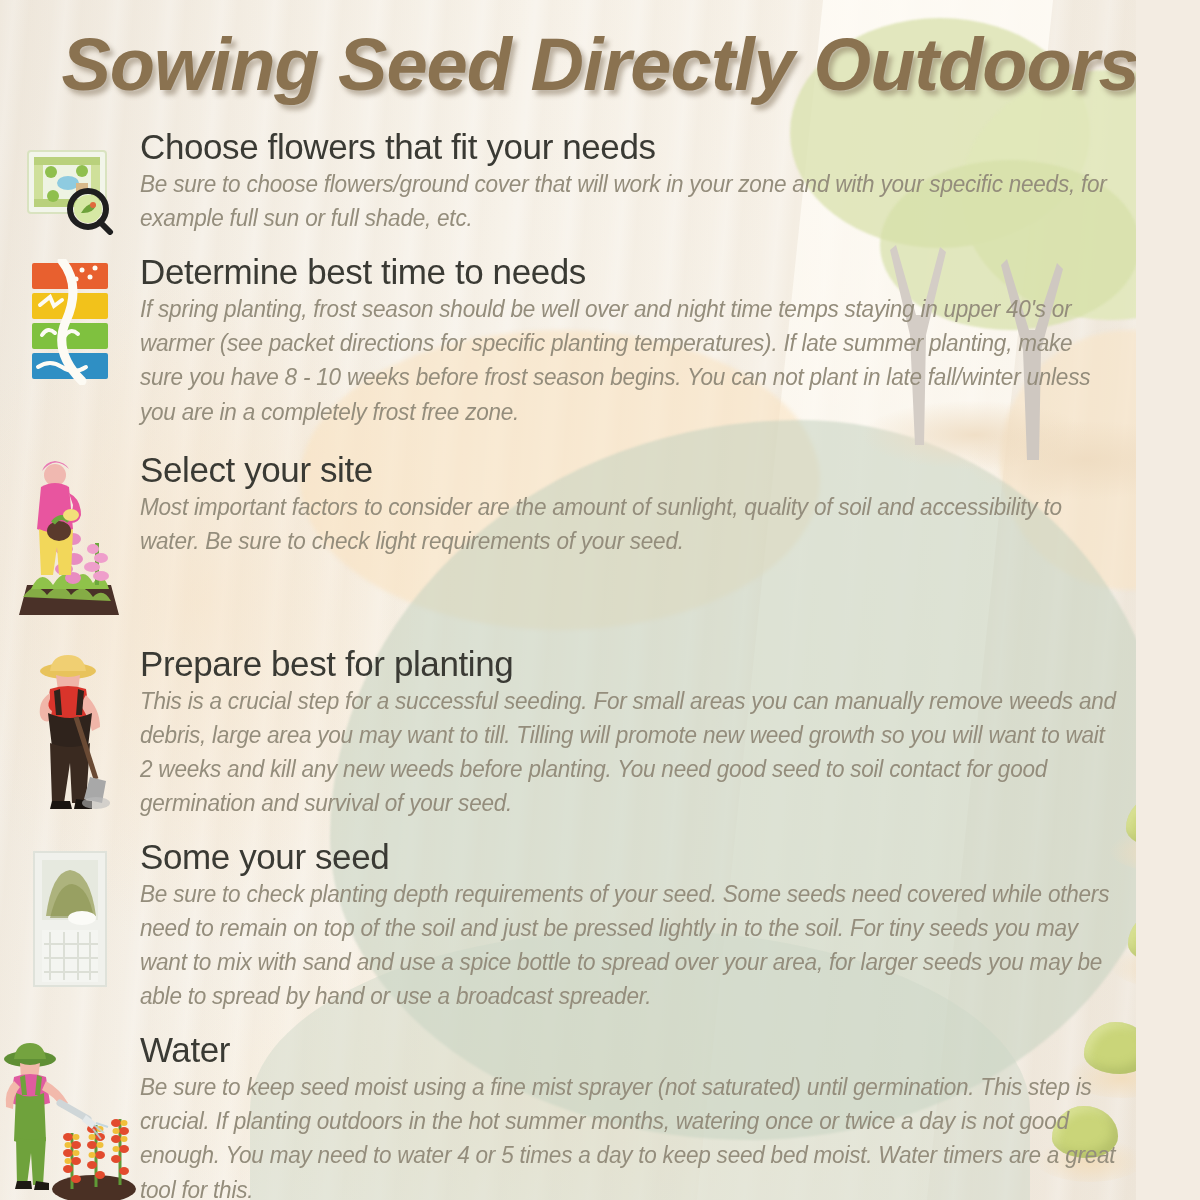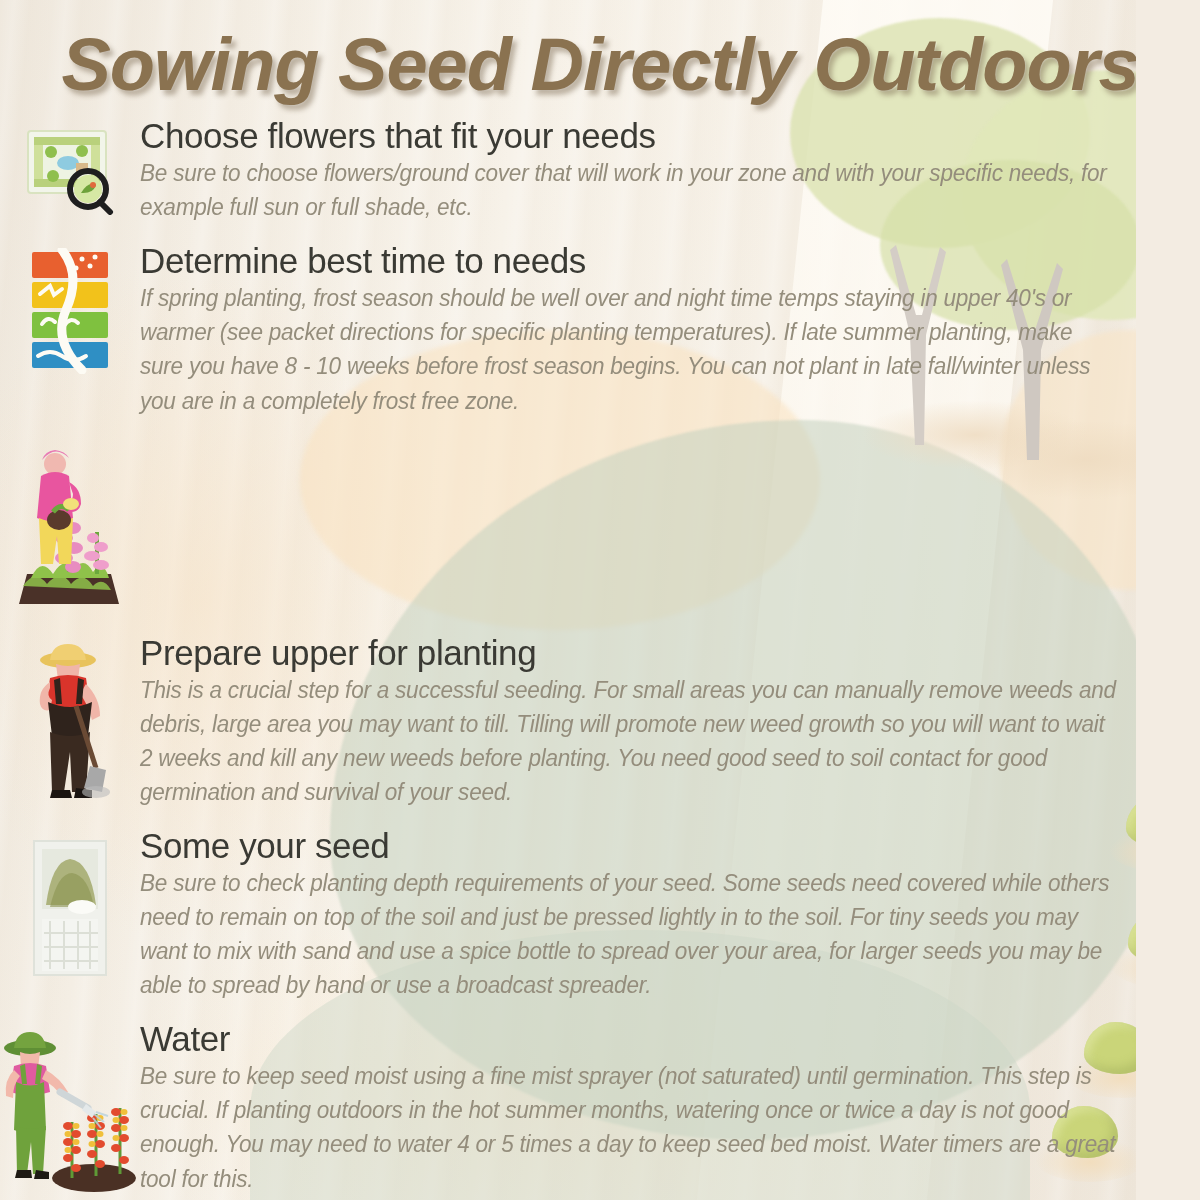--- a/index.html
+++ b/index.html
@@ -123,21 +123,21 @@
     font-size:23.5px;
     line-height:1.45;
     color:#948d7c;
     margin:0;
     letter-spacing:-0.25px;
     transform:scaleX(.96);
     transform-origin:left center;
   }
 
   
-  .s1{margin-top:5px;}
+  .s1{margin-top:16px;align-items:flex-end;}
   .s2{margin-top:18px;}
   .s3{margin-top:22px;}
   .s4{margin-top:26px;}
   .s5{margin-top:18px;}
   .s6{margin-top:18px;}
 
   
   .icon{position:relative;}
 </style>
 </head>
@@ -269,20 +269,24 @@
           <circle cx="40" cy="18" r="11" fill="#f0b8b0"></circle>
           <path d="M27 14 q13 -16 27 -2 q-4 -7 -14 -8 q-10 1 -13 10 z" fill="#e87ab4"></path>
           <path d="M26 30 q14 -8 28 0 l4 42 q-18 8 -36 0 z" fill="#e8559f"></path>
           <path d="M54 36 q12 6 12 22 q-2 8 -10 8 l-2 -10 q4 -2 4 -8 z" fill="#e8559f"></path>
           <path d="M24 72 q18 8 34 0 l-2 46 h-12 l-2 -28 l-4 28 h-12 z" fill="#f2d75a"></path>
           <ellipse cx="44" cy="74" rx="12" ry="10" fill="#5a3a2c"></ellipse>
           <path d="M38 66 q8 -10 16 -2" stroke="#6ba83c" stroke-width="5" fill="none"></path>
           <ellipse cx="56" cy="58" rx="8" ry="6" fill="#f2e07a"></ellipse>
         </svg>
       </div>
+      <div class="text-col">
+        <h2 class="step-heading">Select your site</h2>
+        <p class="step-body">Most important factors to consider are the amount of sunlight, quality of soil and accessibility to water. Be sure to check light  requirements of your seed.</p>
+      </div>
     </div>
 
     <div class="step s4">
       <div class="icon-col">
         <svg width="104" height="160" viewBox="0 0 104 160" class="icon">
 
           <ellipse cx="50" cy="20" rx="28" ry="8" fill="#e8c35c"></ellipse>
           <path d="M32 20 q2 -16 18 -16 q16 0 18 16 z" fill="#f0cf72"></path>
 
           <path d="M38 24 q12 4 24 0 l-2 16 q-10 6 -20 0 z" fill="#f0b5a8"></path>
@@ -298,21 +302,21 @@
           <path d="M32 92 q20 8 40 0 l-4 60 h-14 l-2 -40 l-6 40 h-12 z" fill="#3a2a20"></path>
           <path d="M34 150 l18 0 l2 8 h-22 z" fill="#1a1410"></path>
           <path d="M58 148 l16 2 l0 8 h-18 z" fill="#1a1410"></path>
 
           <line x1="58" y1="66" x2="78" y2="128" stroke="#6a4a34" stroke-width="5"></line>
           <path d="M72 126 l16 4 l-4 22 l-18 -4 z" fill="#a8a8a8"></path>
           <ellipse cx="78" cy="152" rx="14" ry="6" fill="#bdbdbd" opacity=".6"></ellipse>
         </svg>
       </div>
       <div class="text-col">
-        <h2 class="step-heading">Prepare upper for planting</h2>
+        <h2 class="step-heading">Prepare best for planting</h2>
         <p class="step-body">This is a crucial step for a successful seeding. For small areas you can manually remove weeds and debris, large area you may want to till. Tilling will promote new weed growth so you will want to wait 2 weeks and kill any new weeds before planting. You need good seed to soil contact for good germination and survival of your seed.</p>
       </div>
     </div>
 
     <div class="step s5">
       <div class="icon-col">
         <svg width="100" height="150" viewBox="0 0 100 150" class="icon">
           <rect x="14" y="8" width="72" height="134" fill="#f0f1ec" stroke="#dfe2da" stroke-width="2"></rect>
           <rect x="22" y="16" width="56" height="60" fill="#e6e9df"></rect>
           <path d="M26 72 q6 -44 24 -46 q20 2 26 46 z" fill="#9aa05c" opacity=".75"></path>

